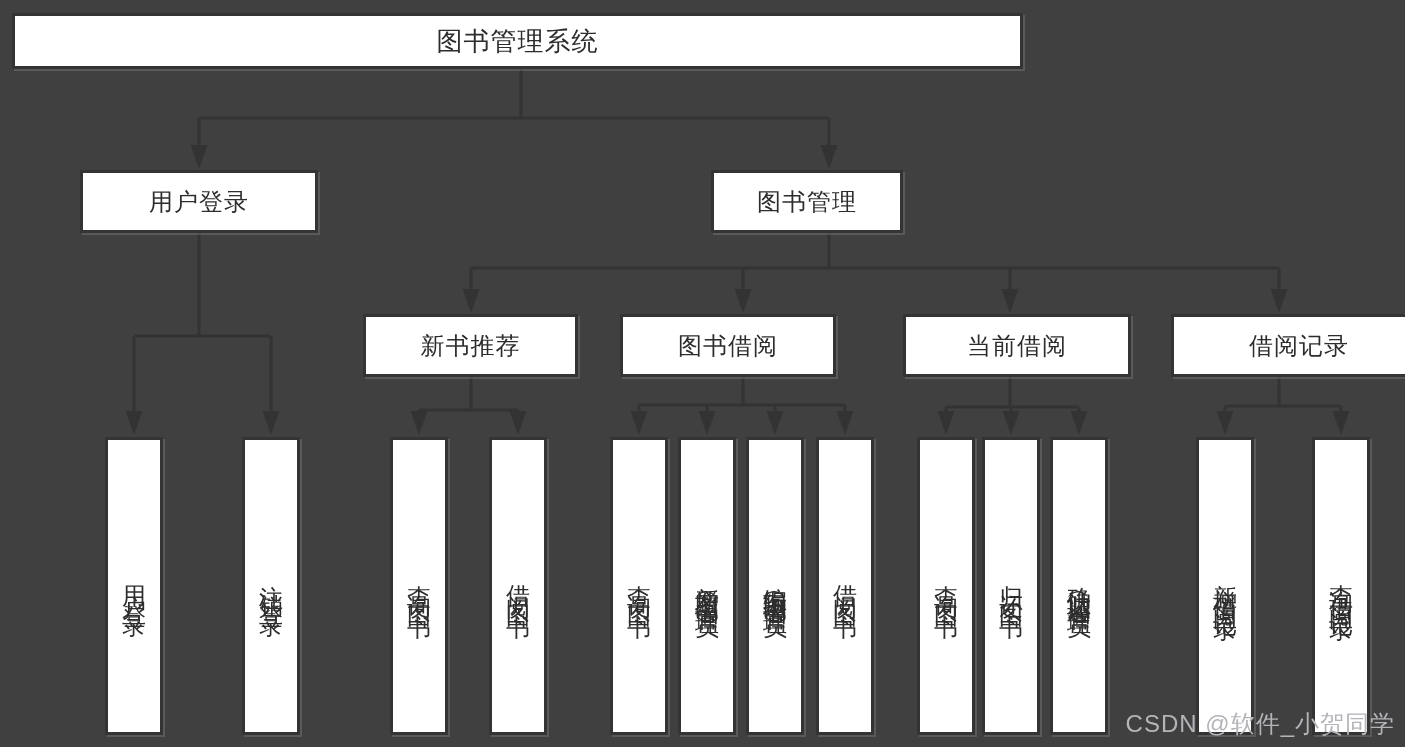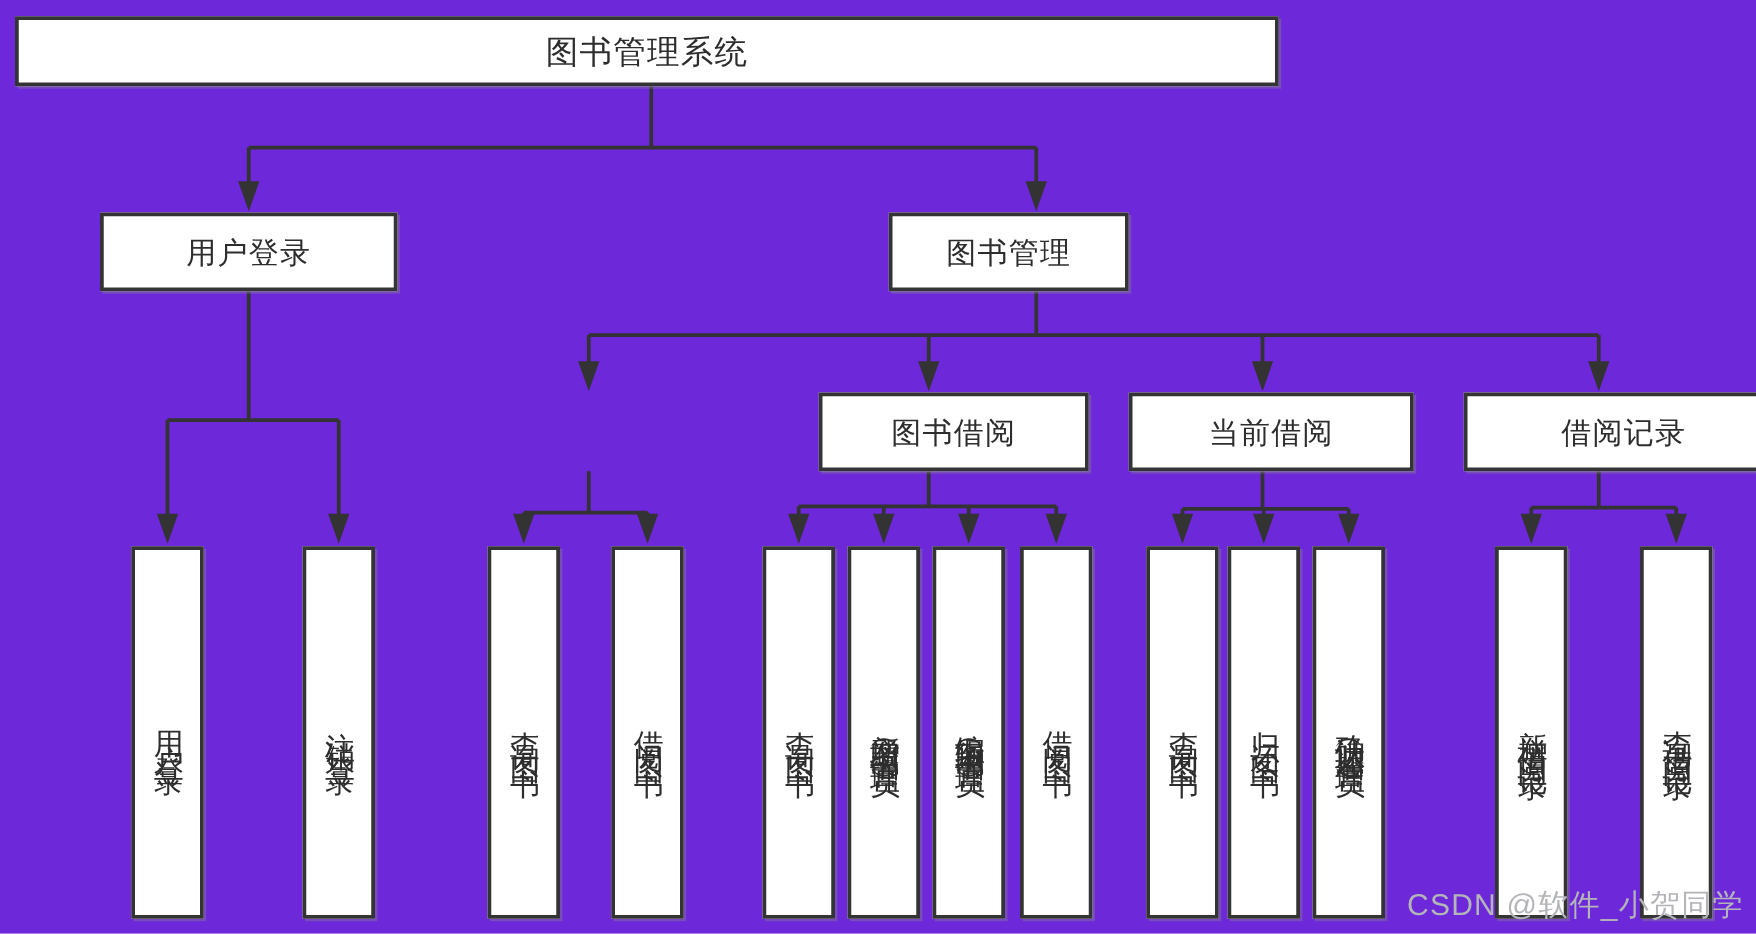--- a/index.html
+++ b/index.html
@@ -1,20 +1,20 @@
 <!DOCTYPE html>
 <html><head>
 <meta charset="utf-8">
 <style>
   html, body { margin: 0; padding: 0; background: #ffffff; }
   #canvas {
     position: relative;
     width: 1405px;
     height: 747px;
-    background: #6d28d9;
+    background: #404040;
     font-family: "Liberation Sans", "DejaVu Sans", sans-serif;
     color: #2d2d2d;
     overflow: hidden;
   }
   svg.connectors {
     position: absolute;
     left: 0; top: 0;
     width: 1405px; height: 747px;
   }
   .node {
@@ -88,21 +88,22 @@
       <polygon points="1216.5,411 1233.5,411 1225,435"></polygon>
       <polygon points="1332.5,411 1349.5,411 1341,435"></polygon>
     </g>
   </svg>
 
   <div class="node h root" style="left:12px; top:13px; width:1011px; height:56px;">图书管理系统</div>
 
   <div class="node h" style="left:80px; top:170px; width:238px; height:63px;">用户登录</div>
   <div class="node h" style="left:711px; top:170px; width:192px; height:63px;">图书管理</div>
 
-  <div class="node h" style="left:655px; top:314px; width:216px; height:63px;">图书借阅</div>
+  <div class="node h" style="left:363px; top:314px; width:215px; height:63px;">新书推荐</div>
+  <div class="node h" style="left:620px; top:314px; width:216px; height:63px;">图书借阅</div>
   <div class="node h" style="left:903px; top:314px; width:228px; height:63px;">当前借阅</div>
   <div class="node h" style="left:1171px; top:314px; width:256px; height:63px;">借阅记录</div>
 
   <div class="node v" style="left:105px; top:437px; width:58px; height:298px;">
     <span class="vt sp-wide">用户登录</span>
   </div>
   <div class="node v" style="left:242px; top:437px; width:58px; height:298px;">
     <span class="vt sp-wide">注销登录</span>
   </div>
 

